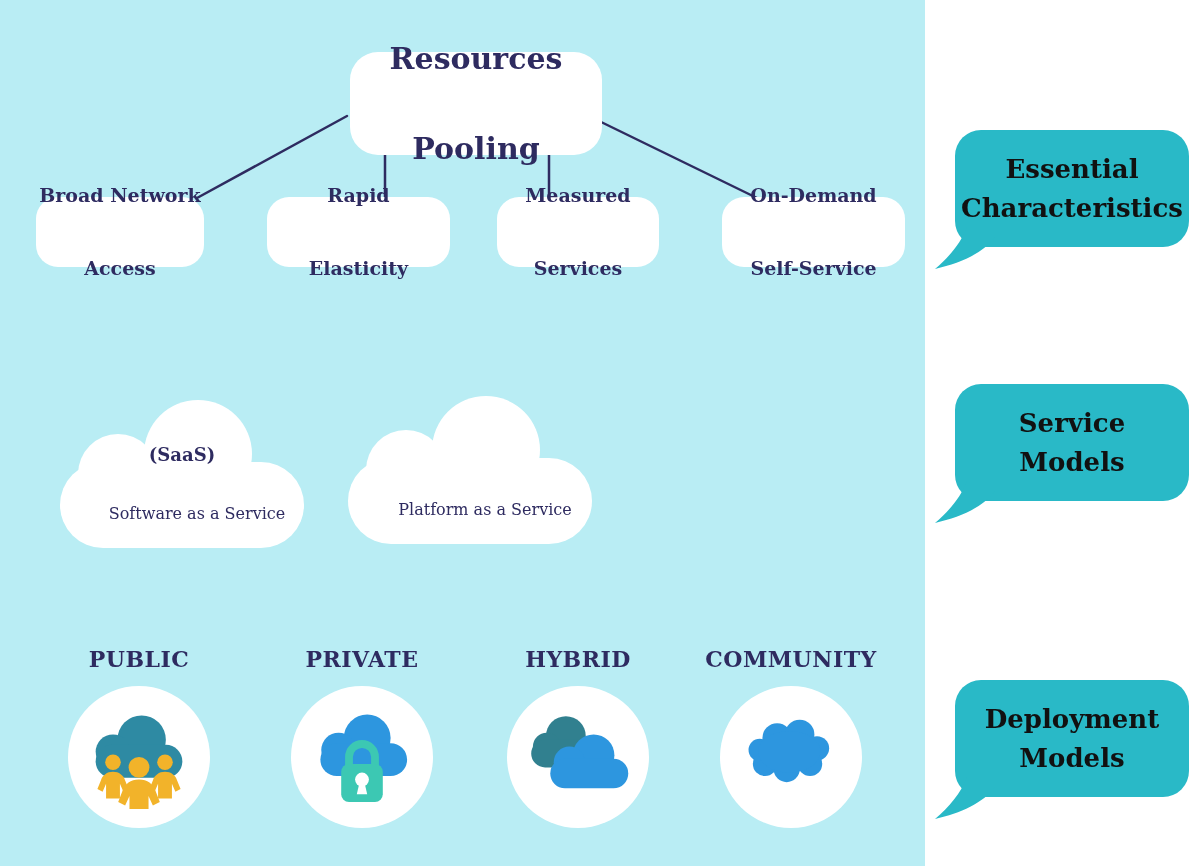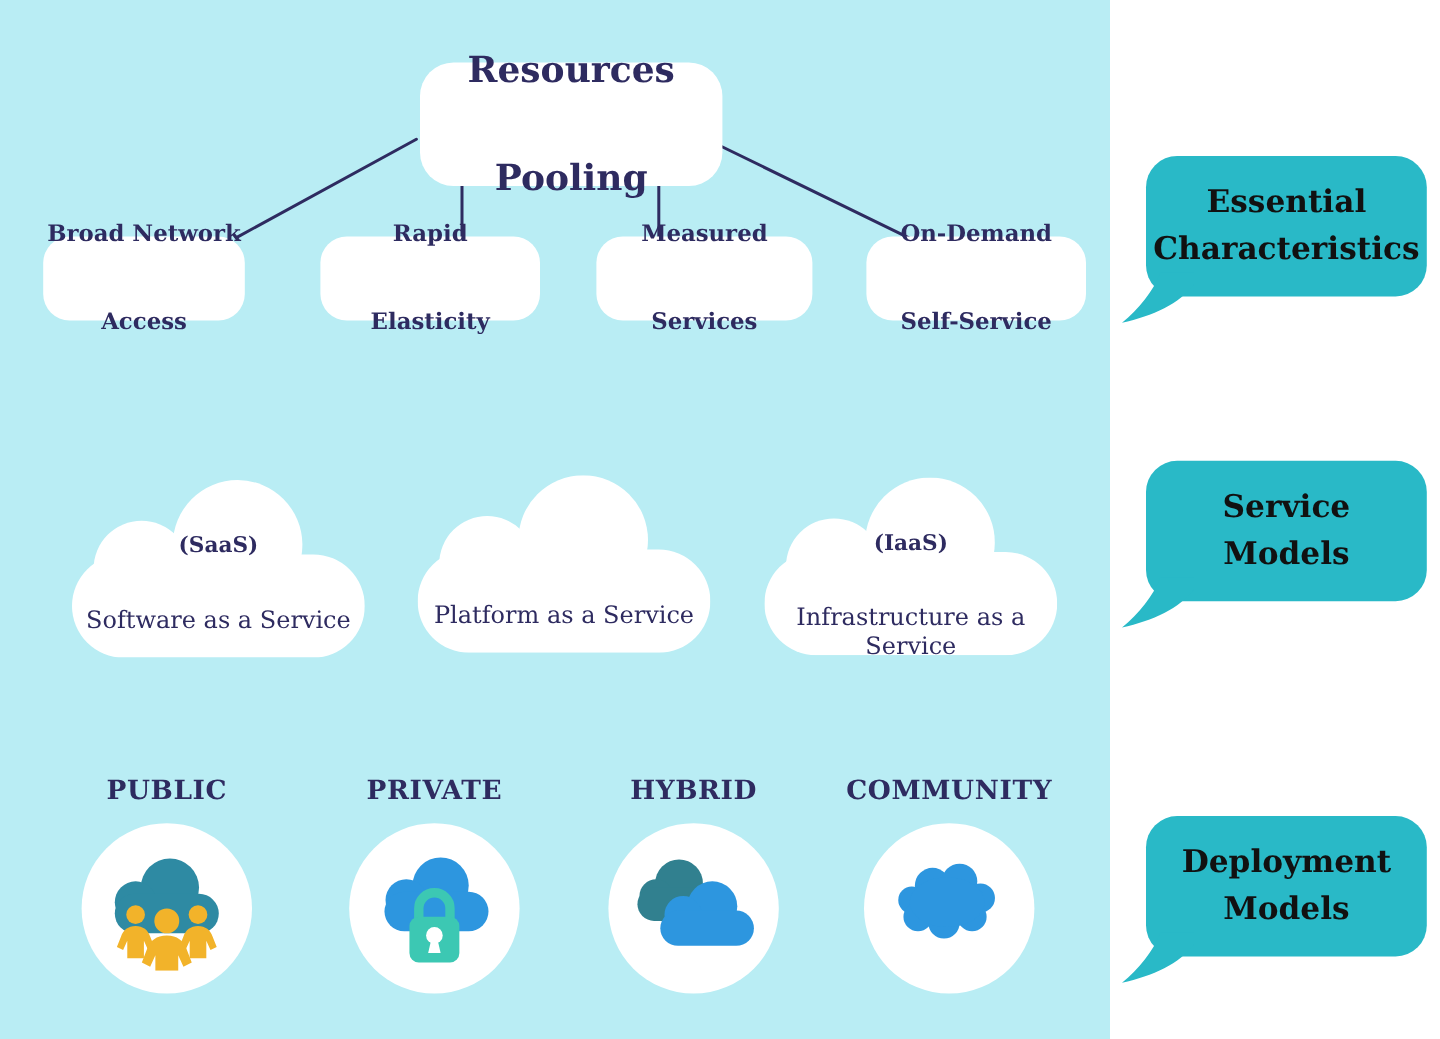--- a/index.html
+++ b/index.html
@@ -13,27 +13,27 @@
 
   .node {
     position:absolute; background:#ffffff; border-radius:22px;
     display:flex; flex-direction:column; align-items:center; justify-content:center;
     color:#2e2b60; font-weight:bold; text-align:center;gap:45px;
   }
   .root-node { left:350px; top:52px; width:252px; height:103px; border-radius:28px; font-size:30px; line-height:1.5; }
   .child-node { top:197px; height:70px; font-size:19px; line-height:1.45; }
   #child-0 { left:36px;  width:168px; }
   #child-1 { left:267px; width:183px;text-align:center; }
-  #child-2 { left:497px; width:180px;align-items:center; }
+  #child-2 { left:497px; width:162px;align-items:center; }
   #child-3 { left:722px; width:183px; }
 
   .cloud { position:absolute; width:244px; height:148px; color:#2e2b60; }
   .cloud svg { position:absolute; left:0; top:0; }
   .cloud .abbr { position:absolute; top:44px; left:0; width:100%; text-align:center; font-size:18px; font-weight:bold; }
-  .cloud .full { position:absolute; top:104px; left:0; width:100%; text-align:center; font-size:20px; }
+  .cloud .full { position:absolute; top:104px; left:15px; width:100%; text-align:center; font-size:16px; }
   #cloud-0 { left:60px;  top:400px; }
   #cloud-1 { left:348px; top:396px; }
   #cloud-2 { left:637px; top:398px; }
 
   .bubble {
     position:absolute; left:955px; width:234px; height:117px;
     background:#29b9c7; border-radius:26px;
     display:flex; flex-direction:column; align-items:center; justify-content:center;
     color:#111111; font-weight:bold; font-size:26px; line-height:1.5; text-align:center;
   }
@@ -99,29 +99,20 @@
     <div class="full">Software as a Service</div>
   </div>
   <div class="cloud" id="cloud-1">
     <svg width="244" height="148" viewBox="0 0 244 148">
       <circle cx="138" cy="54" r="54" fill="#ffffff"></circle>
       <circle cx="58" cy="74" r="40" fill="#ffffff"></circle>
       <rect x="0" y="62" width="244" height="86" rx="43" fill="#ffffff"></rect>
     </svg>
     <div class="full">Platform as a Service</div>
   </div>
-  <div class="cloud" id="cloud-2">
-    <svg width="244" height="148" viewBox="0 0 244 148">
-      <circle cx="138" cy="54" r="54" fill="#ffffff"></circle>
-      <circle cx="58" cy="74" r="40" fill="#ffffff"></circle>
-      <rect x="0" y="62" width="244" height="86" rx="43" fill="#ffffff"></rect>
-    </svg>
-    <div class="abbr">(IaaS)</div>
-    <div class="full">Infrastructure as a Service</div>
-  </div>
 
   <div class="deploy" id="deploy-0">
     <div class="dlabel">PUBLIC</div>
     <div class="dcircle">
       <svg viewBox="0 0 120 120">
         <g fill="#2e8aa3">
           <circle cx="63" cy="40" r="28"></circle>
           <circle cx="30" cy="54" r="20"></circle>
           <rect x="10" y="46" width="100" height="38" rx="19"></rect>
         </g>

